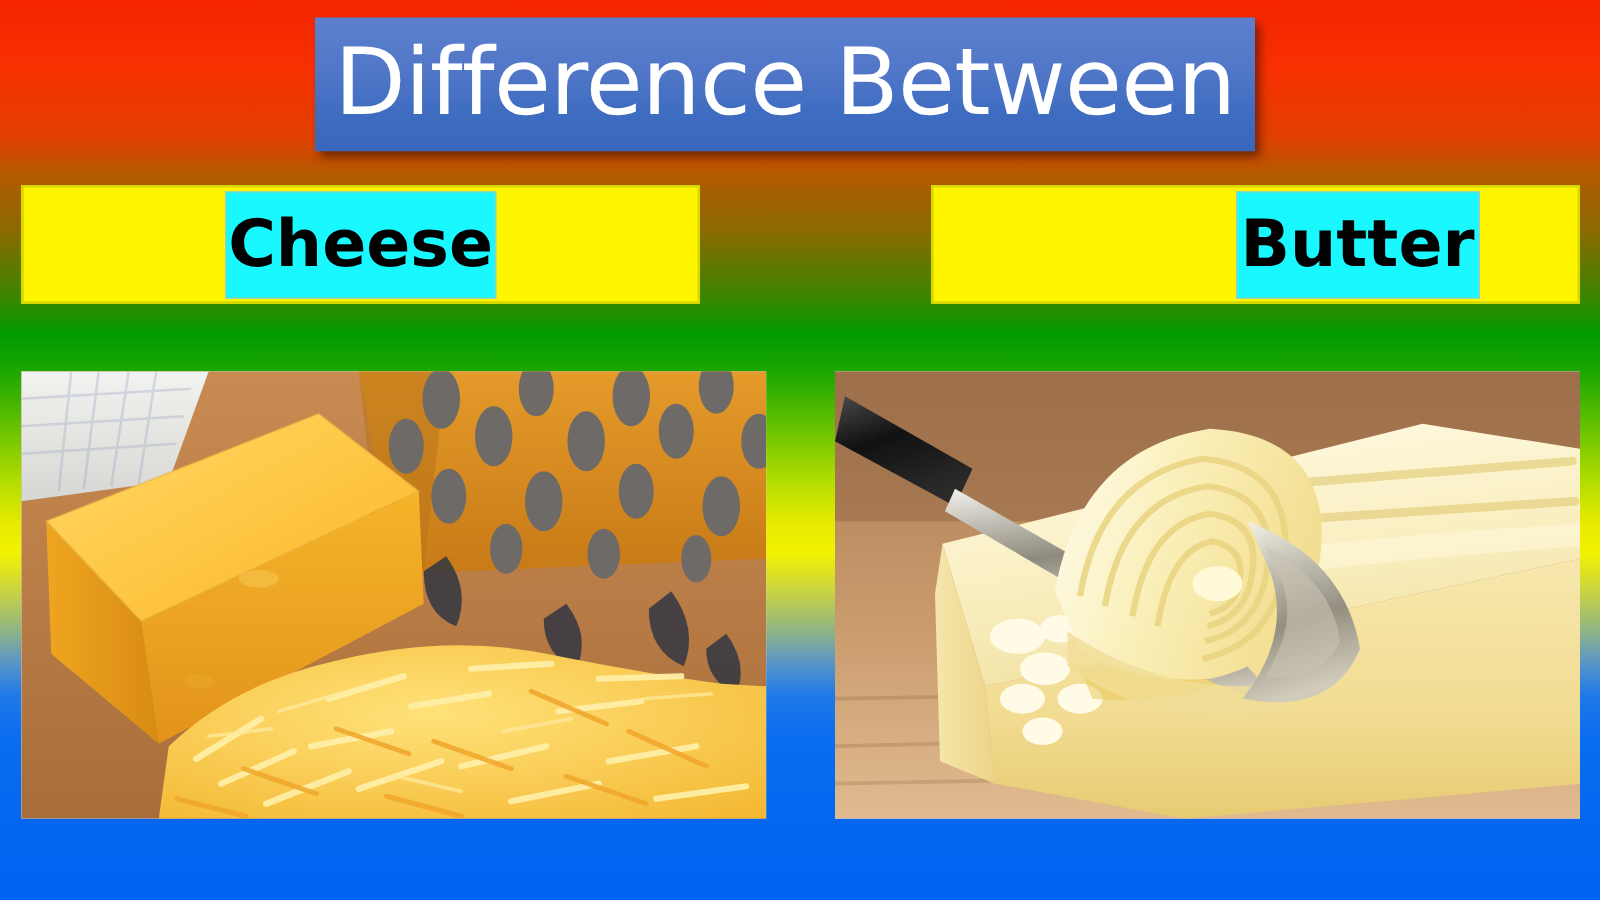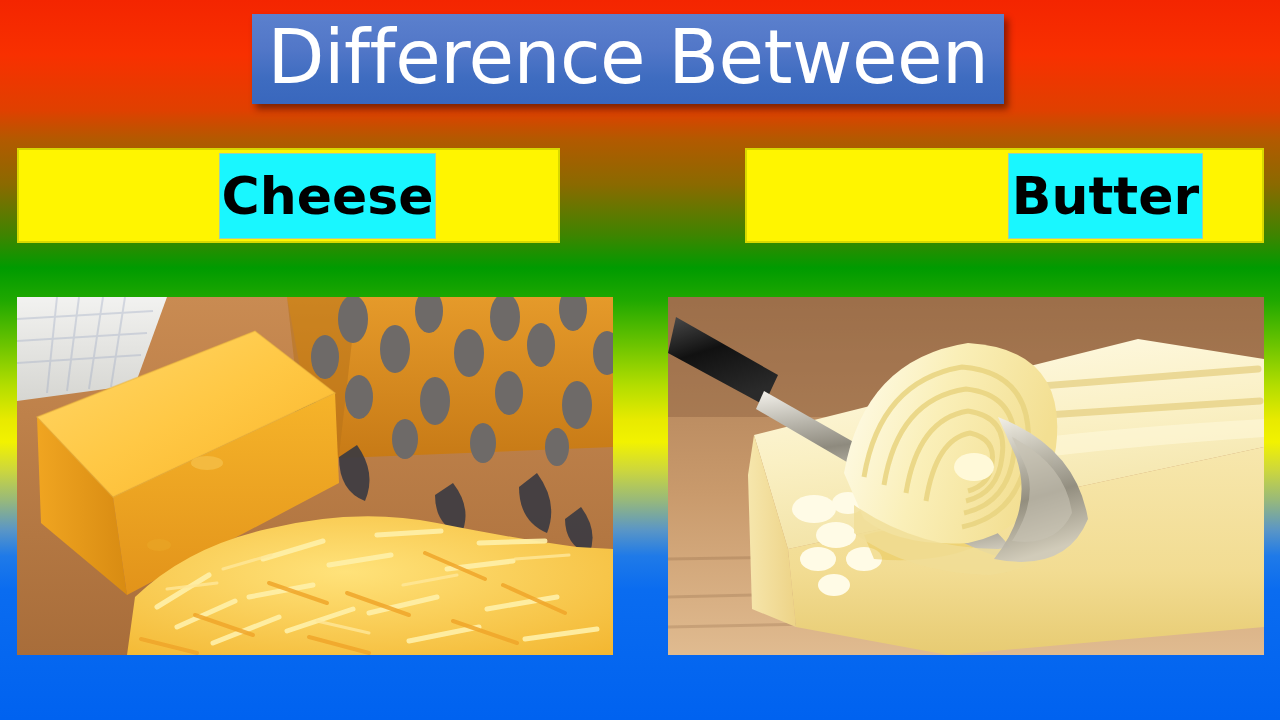--- a/index.html
+++ b/index.html
@@ -36,21 +36,21 @@
       #0062f0 720px);
     overflow: hidden;
   }
 
   
   .title-box {
     position: absolute;
     left: 252px;
     top: 14px;
     width: 752px;
-    height: 90px;
+    height: 107px;
     background: linear-gradient(to bottom, #5b80cd 0%, #5277c8 38%, #3e6cc0 72%, #3967bd 100%);
     box-shadow: 4px 5px 7px rgba(0,0,0,0.45);
     display: flex;
     align-items: center;
     justify-content: center;
     box-sizing: border-box;
   }
   .title-text {
     color: #ffffff;
     font-size: 74px;
@@ -65,21 +65,20 @@
   
   .label-bar {
     position: absolute;
     top: 148px;
     height: 95px;
     background: #fff500;
     border: 2px solid #d8d800;
     box-sizing: border-box;
     display: flex;
     align-items: center;
-    padding-left: 39px;
   }
   #label-bar-left  { left: 17px;  width: 543px; justify-content: flex-start; }
   #label-bar-right { left: 745px; width: 519px; justify-content: center; }
 
   .label-hl {
     background: #19f7ff;
     color: #000000;
     font-size: 52px;
     font-weight: bold;
     line-height: 1;

